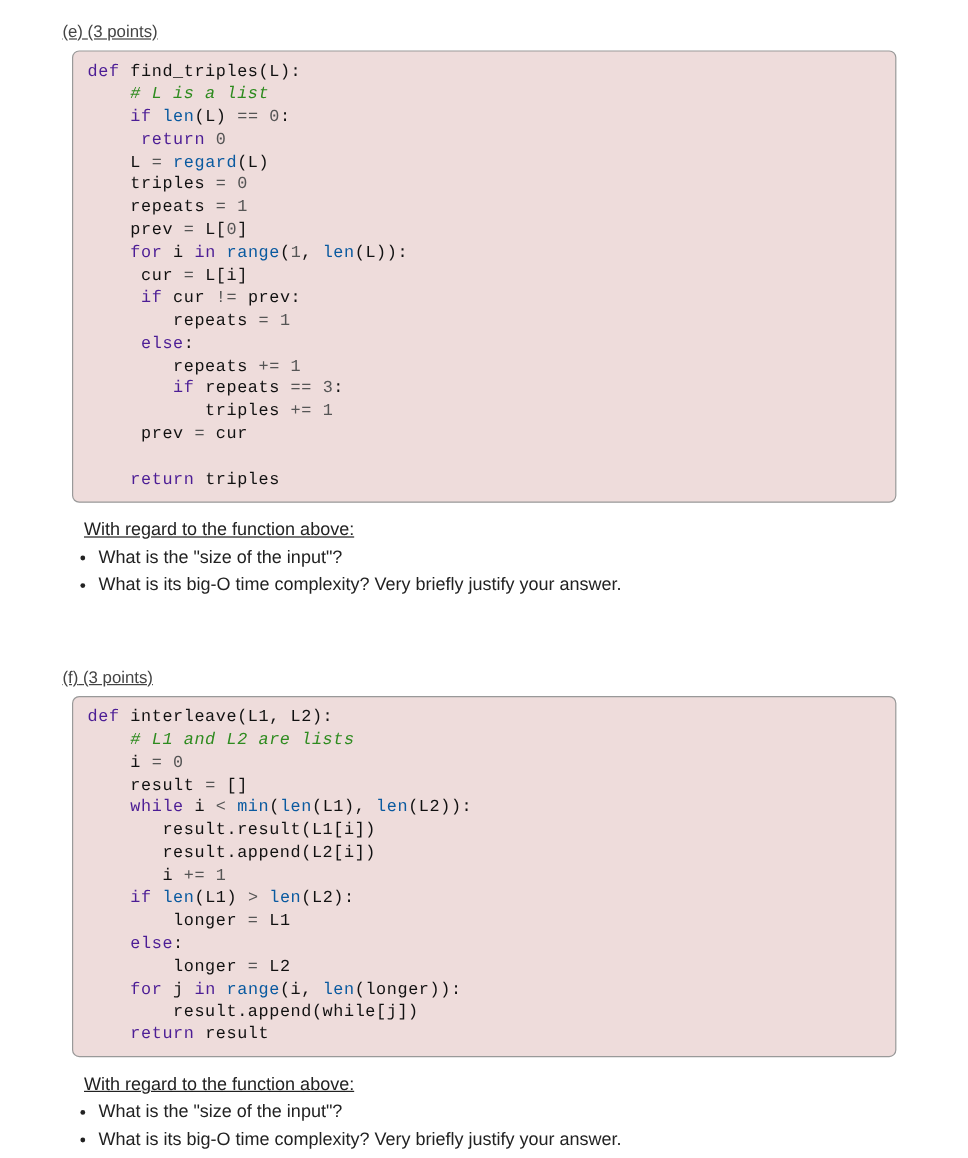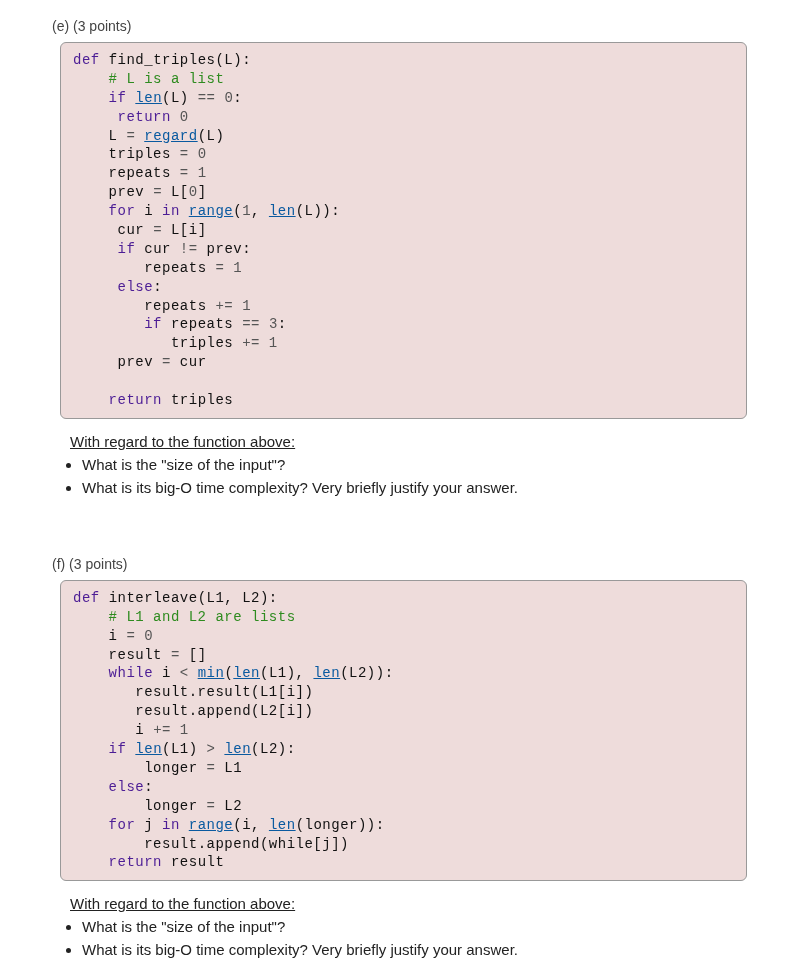--- a/index.html
+++ b/index.html
@@ -10,38 +10,39 @@
     color: #333;
     width: 807px;
   }
   .page {
     padding: 10px 60px 40px 60px;
   }
   .question-header {
     font-size: 14px;
     color: #444;
     margin: 8px 0 8px -8px;
+    text-decoration: underline;
   }
   .code-block {
     background: #eedcdb;
     border: 1px solid #999;
     border-radius: 6px;
     padding: 8px 12px 8px 12px;
     font-family: 'Courier New', monospace;
     font-size: 14px;
     line-height: 1.35;
     white-space: pre;
     overflow-x: auto;
     margin: 6px 0 14px 0;
     letter-spacing: 0.5px;
   }
   .kw { color: #4c1d95; }      
-  .fn { color: #0a5aa0; text-decoration: underline; }      
+  .fn { color: #0a5aa0; }      
   .nm { color: #111; }         
-  .cm { color: #2e8b1f; } 
+  .cm { color: #2e8b1f; font-style: italic; } 
   .nu { color: #555; }         
   .op { color: #555; }         
   .de { color: #111; }         
   .para {
     font-size: 15px;
     color: #222;
     margin: 6px 0 4px 10px;
     text-decoration: underline;
   }
   ul.qlist {

